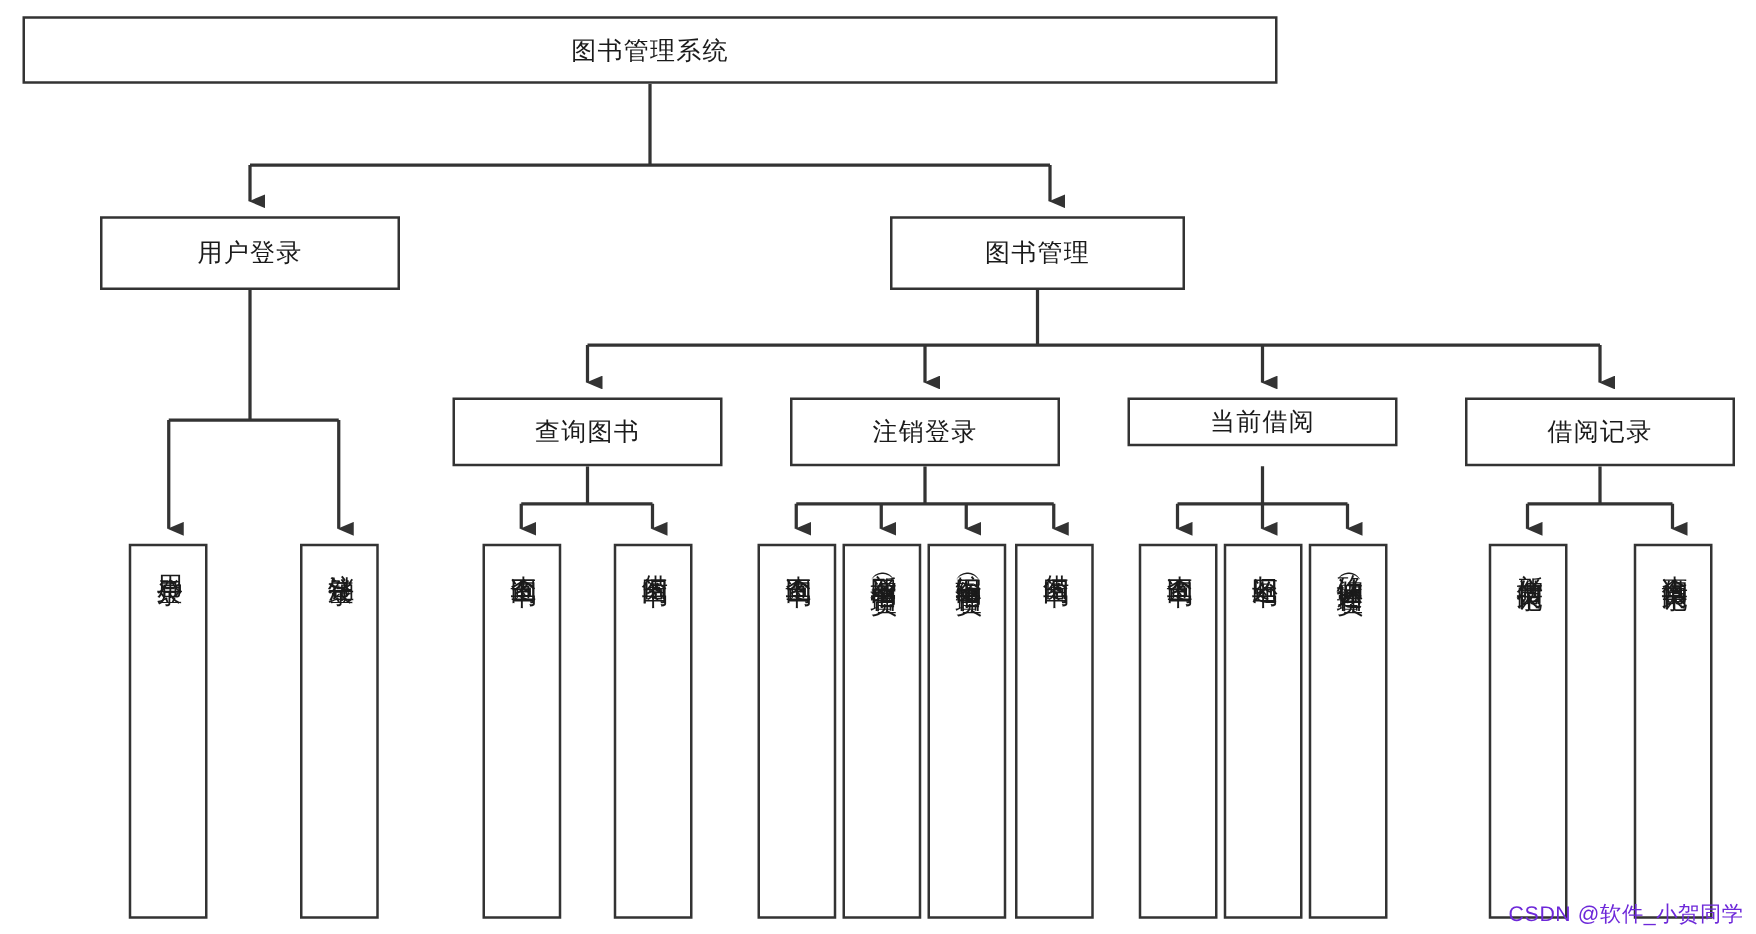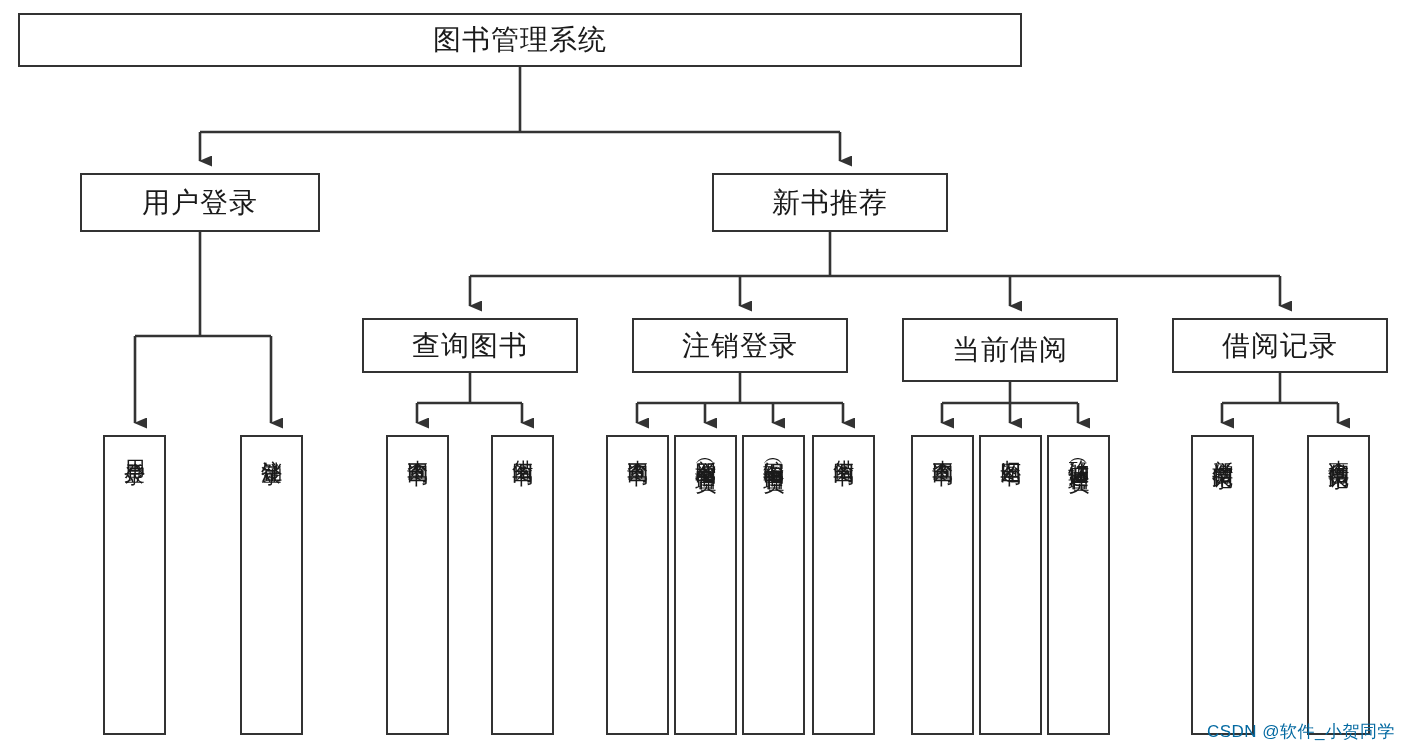--- a/index.html
+++ b/index.html
@@ -19,21 +19,21 @@
     position: absolute;
     box-sizing: border-box;
     border: 2px solid #333333;
     background: #ffffff;
     display: flex;
     align-items: center;
     justify-content: center;
     color: #1a1a1a;
   }
   .node.horiz {
-    font-size: 28px;
+    font-size: 20px;
     letter-spacing: 1px;
   }
   .node.leaf {
     font-size: 21px;
     padding-top: 6px;
     align-items: flex-start;
     justify-content: center;
   }
   .vtext {
     writing-mode: vertical-rl;
@@ -53,21 +53,21 @@
     top: 0;
     width: 1405px;
     height: 747px;
     pointer-events: none;
   }
   .watermark {
     position: absolute;
     right: 10px;
     bottom: 4px;
     font-size: 17px;
-    color: #0369a1;
+    color: #6d28d9;
     white-space: nowrap;
     letter-spacing: 0.5px;
   }
 </style>
 </head>
 <body>
 
 <div id="canvas">
 
   <svg class="wires" viewBox="0 0 1405 747" xmlns="http://www.w3.org/2000/svg">
@@ -121,30 +121,30 @@
   </svg>
 
   <div class="node horiz" style="left:18px; top:13px; width:1004px; height:54px;">
     <span class="htext">图书管理系统</span>
   </div>
 
   <div class="node horiz" style="left:80px; top:173px; width:240px; height:59px;">
     <span class="htext">用户登录</span>
   </div>
   <div class="node horiz" style="left:712px; top:173px; width:236px; height:59px;">
-    <span class="htext">新书推荐</span>
+    <span class="htext">图书管理</span>
   </div>
 
   <div class="node horiz" style="left:362px; top:318px; width:216px; height:55px;">
     <span class="htext">查询图书</span>
   </div>
   <div class="node horiz" style="left:632px; top:318px; width:216px; height:55px;">
     <span class="htext">注销登录</span>
   </div>
-  <div class="node horiz" style="left:902px; top:318px; width:216px; height:64px;">
+  <div class="node horiz" style="left:902px; top:318px; width:216px; height:39px;">
     <span class="htext">当前借阅</span>
   </div>
   <div class="node horiz" style="left:1172px; top:318px; width:216px; height:55px;">
     <span class="htext">借阅记录</span>
   </div>
 
   <div class="node leaf" style="left:103px; top:435px; width:63px; height:300px;">
     <span class="vtext">用户登录</span>
   </div>
   <div class="node leaf" style="left:240px; top:435px; width:63px; height:300px;">

